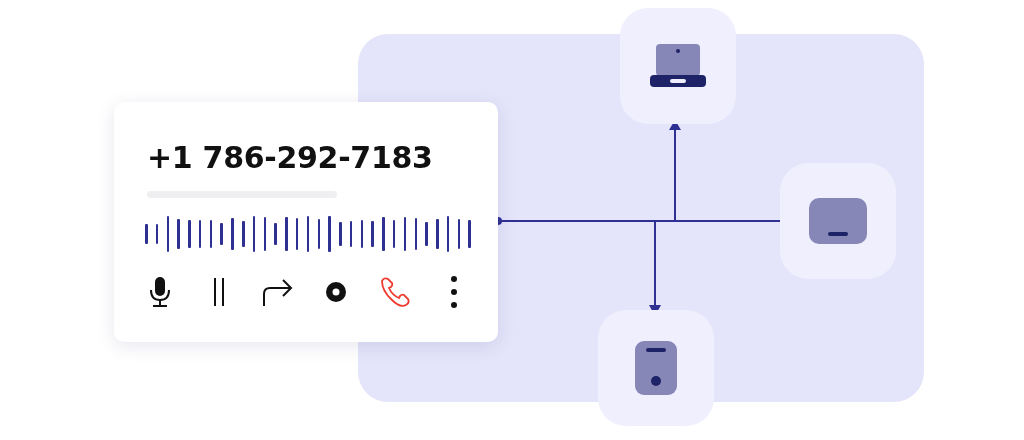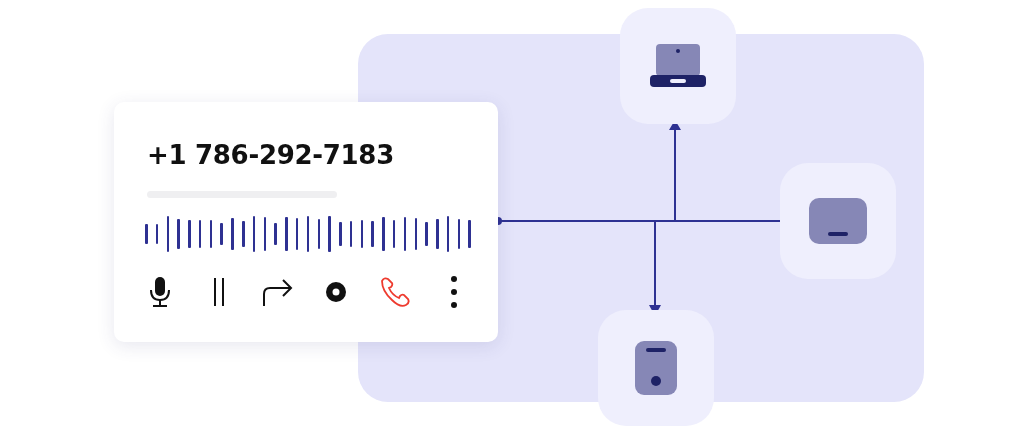--- a/index.html
+++ b/index.html
@@ -18,21 +18,21 @@
   }
   .tile.laptop { left: 620px; top: 8px; }
   .tile.tablet { left: 780px; top: 163px; }
   .tile.phone { left: 598px; top: 310px; }
   .card {
     position: absolute; left: 114px; top: 102px; width: 384px; height: 240px;
     background: #ffffff; border-radius: 10px;
     box-shadow: 0 4px 18px rgba(60,60,120,0.12);
   }
   .phone-number {
-    position: absolute; left: 33px; top: 38px; font-size: 26px; font-weight: 700;
+    position: absolute; left: 33px; top: 38px; font-size: 30px; font-weight: 700;
     color: #111111; font-family: "DejaVu Sans", sans-serif; letter-spacing: -0.3px;
   }
   .progress {
     position: absolute; left: 33px; top: 89px; width: 190px; height: 7px;
     border-radius: 4px; background: #efeff1;
   }
   .wave {
     position: absolute; left: 31px; top: 112px; width: 326px; height: 40px;
     display: flex; align-items: center; justify-content: space-between;
   }

